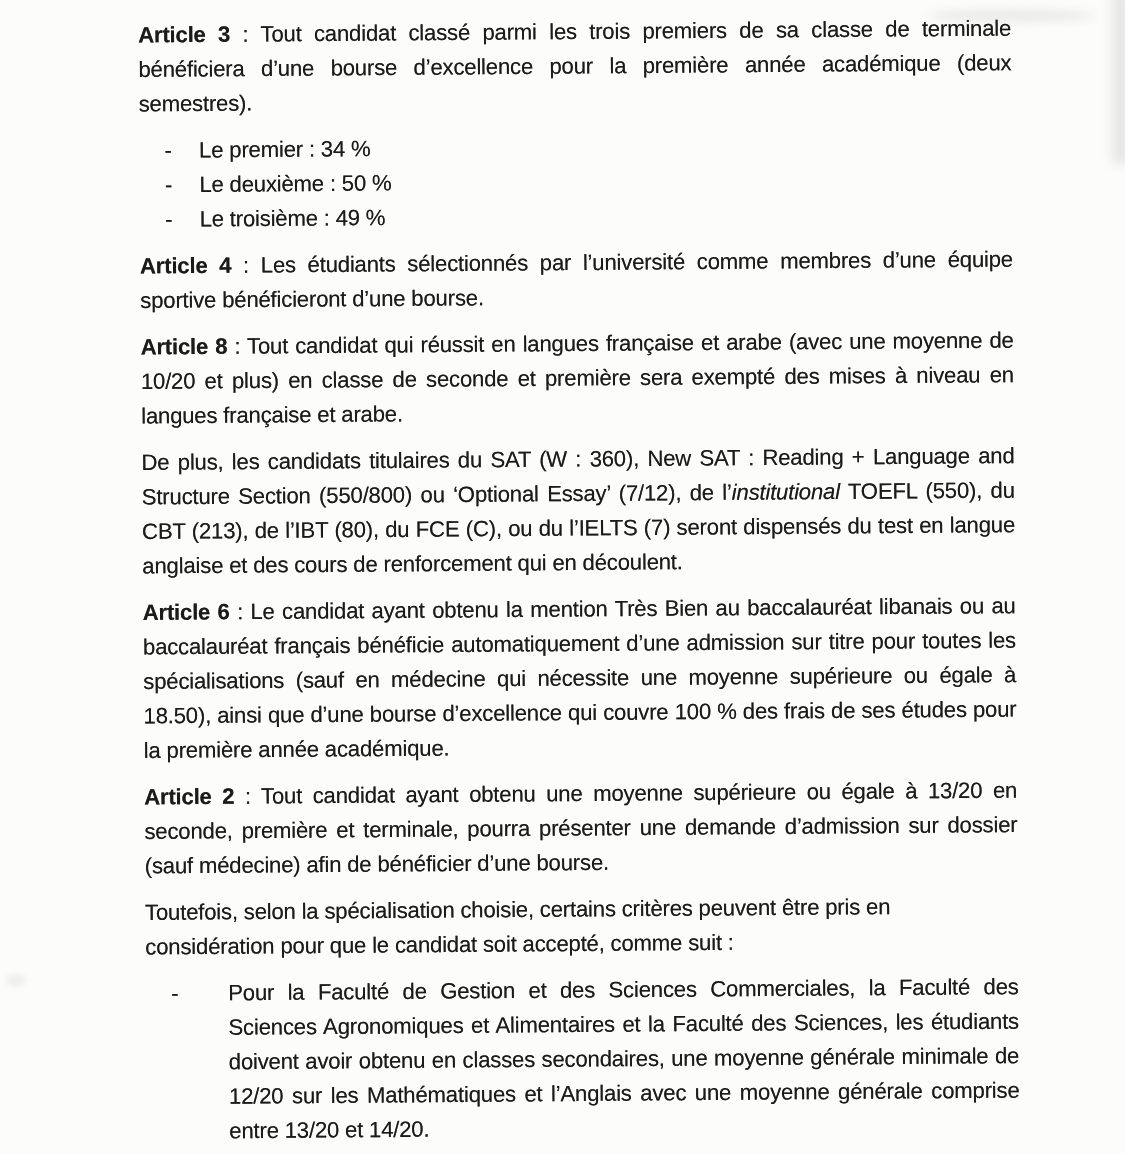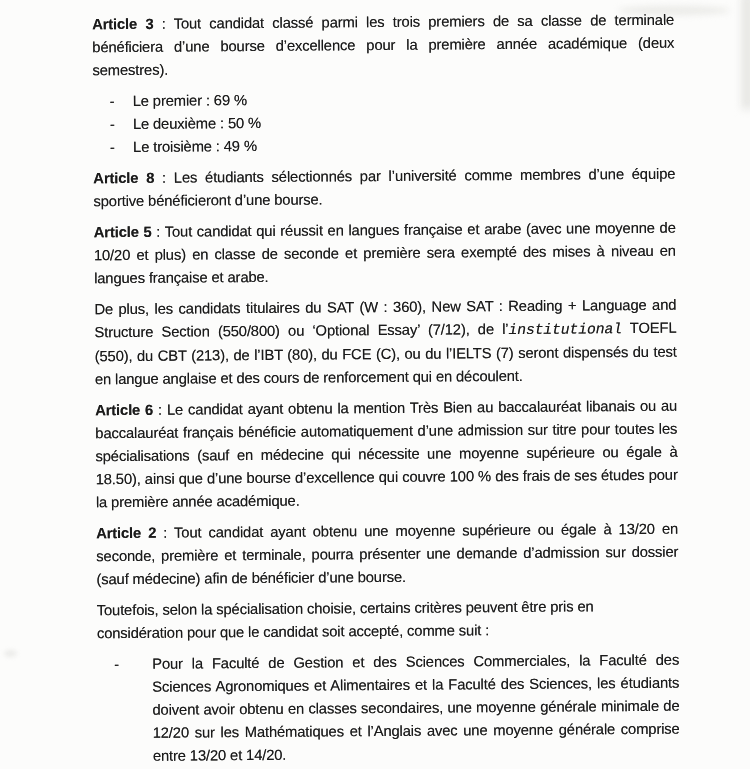--- a/index.html
+++ b/index.html
@@ -57,44 +57,44 @@
     top: 0;
   }
   .bullet-list-deep .bullet-row {
     padding-left: 55px;
     text-align: justify;
   }
   .para-left {
     text-align: left;
     max-width: 556px;
   }
-  .italic { font-style: italic; font-family: Liberation Mono, monospace; }
+  .italic { font-style: italic; }
 </style>
 </head>
 <body>
 
 <div class="page">
 
   <div class="artifact artifact-top-right"></div>
   <div class="artifact artifact-right-edge"></div>
   <div class="artifact artifact-left-mark"></div>
 
   <div class="content">
 
     <p class="para"><span class="article-label">Article 3</span><span> : </span><span>Tout candidat classé parmi les trois premiers de sa classe de terminale bénéficiera d’une bourse d’excellence pour la première année académique (deux semestres).</span></p>
 
     <div class="bullet-list">
-      <div class="bullet-row"><span class="dash">-</span><span>Le premier : 69 %</span></div>
+      <div class="bullet-row"><span class="dash">-</span><span>Le premier : 34 %</span></div>
       <div class="bullet-row"><span class="dash">-</span><span>Le deuxième : 50 %</span></div>
       <div class="bullet-row"><span class="dash">-</span><span>Le troisième : 49 %</span></div>
     </div>
 
-    <p class="para"><span class="article-label">Article 8</span><span> : </span><span>Les étudiants sélectionnés par l’université comme membres d’une équipe sportive bénéficieront d’une bourse.</span></p>
+    <p class="para"><span class="article-label">Article 4</span><span> : </span><span>Les étudiants sélectionnés par l’université comme membres d’une équipe sportive bénéficieront d’une bourse.</span></p>
 
-    <p class="para"><span class="article-label">Article 5</span><span> : </span><span>Tout candidat qui réussit en langues française et arabe (avec une moyenne de 10/20 et plus) en classe de seconde et première sera exempté des mises à niveau en langues française et arabe.</span></p>
+    <p class="para"><span class="article-label">Article 8</span><span> : </span><span>Tout candidat qui réussit en langues française et arabe (avec une moyenne de 10/20 et plus) en classe de seconde et première sera exempté des mises à niveau en langues française et arabe.</span></p>
 
     <p class="para"><span>De plus, les candidats titulaires du SAT (W : 360), New SAT : Reading + Language and Structure Section (550/800) ou ‘Optional Essay’ (7/12), de l’</span><span class="italic">institutional</span><span> TOEFL (550), du CBT (213), de l’IBT (80), du FCE (C), ou du l’IELTS (7) seront dispensés du test en langue anglaise et des cours de renforcement qui en découlent.</span></p>
 
     <p class="para"><span class="article-label">Article 6</span><span> : </span><span>Le candidat ayant obtenu la mention Très Bien au baccalauréat libanais ou au baccalauréat français bénéficie automatiquement d’une admission sur titre pour toutes les spécialisations (sauf en médecine qui nécessite une moyenne supérieure ou égale à 18.50), ainsi que d’une bourse d’excellence qui couvre 100 % des frais de ses études pour la première année académique.</span></p>
 
     <p class="para"><span class="article-label">Article 2</span><span> : </span><span>Tout candidat ayant obtenu une moyenne supérieure ou égale à 13/20 en seconde, première et terminale, pourra présenter une demande d’admission sur dossier (sauf médecine) afin de bénéficier d’une bourse.</span></p>
 
     <p class="para para-left">Toutefois, selon la spécialisation choisie, certains critères peuvent être pris en considération pour que le candidat soit accepté, comme suit :</p>
 
     <div class="bullet-list bullet-list-deep">

